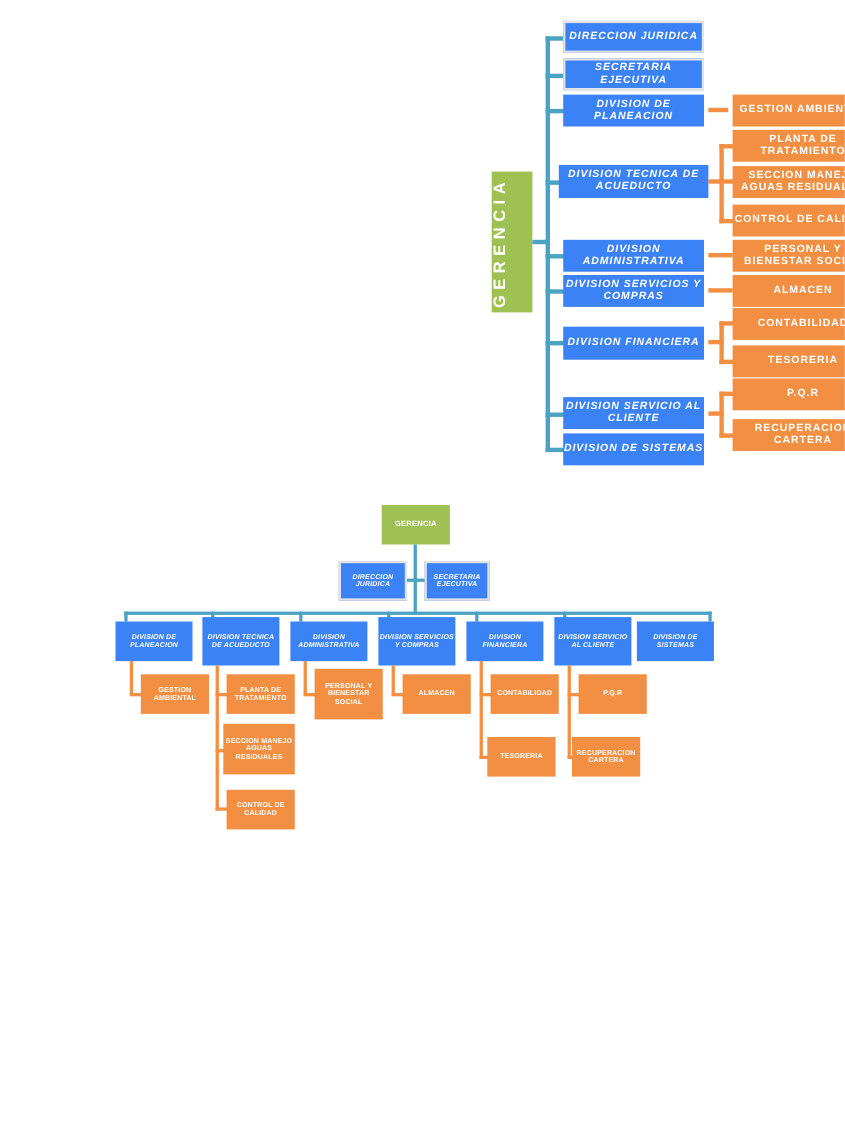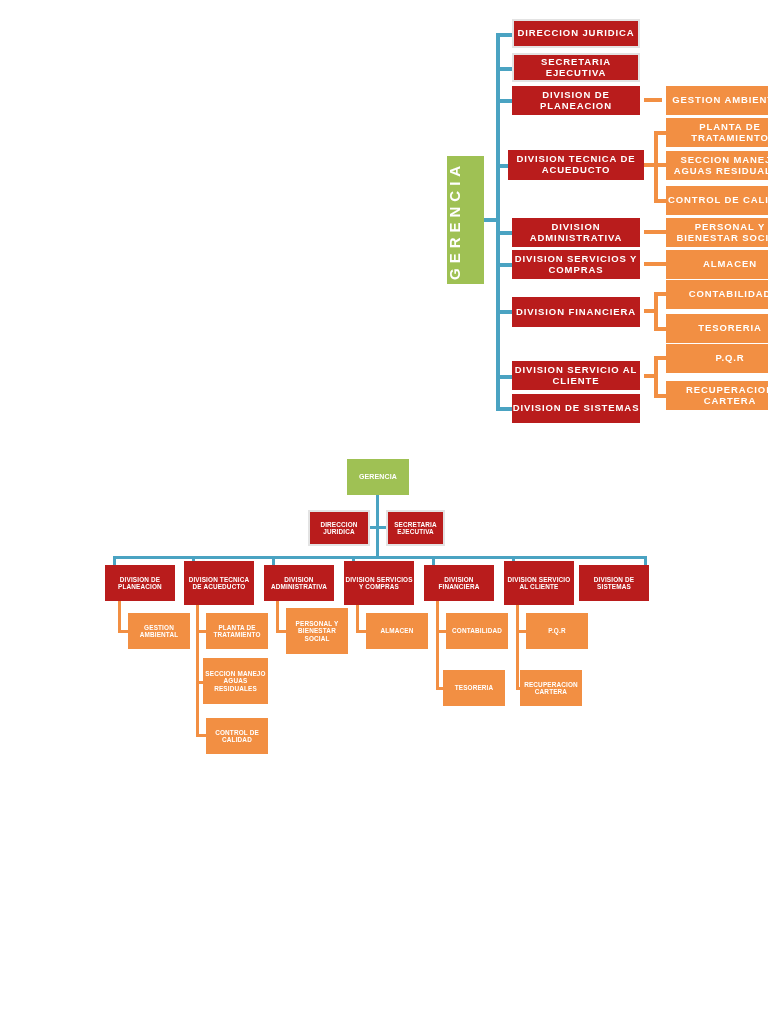--- a/index.html
+++ b/index.html
@@ -23,21 +23,21 @@
     box-sizing: border-box;
     display: flex;
     align-items: center;
     justify-content: center;
     text-align: center;
     color: #ffffff;
     font-weight: bold;
     line-height: 1.12;
     overflow: hidden;
   }
-  .blue   { background: #b91c1c; }
+  .blue   { background: #3b82f6; font-style: italic; }
   .orange { background: #F28F43; }
   .green  { background: #9FC154; }
 
   .shadowed {
     border: 2px solid #e3e3e3;
   }
 
   
   .conn {
     position: absolute;

